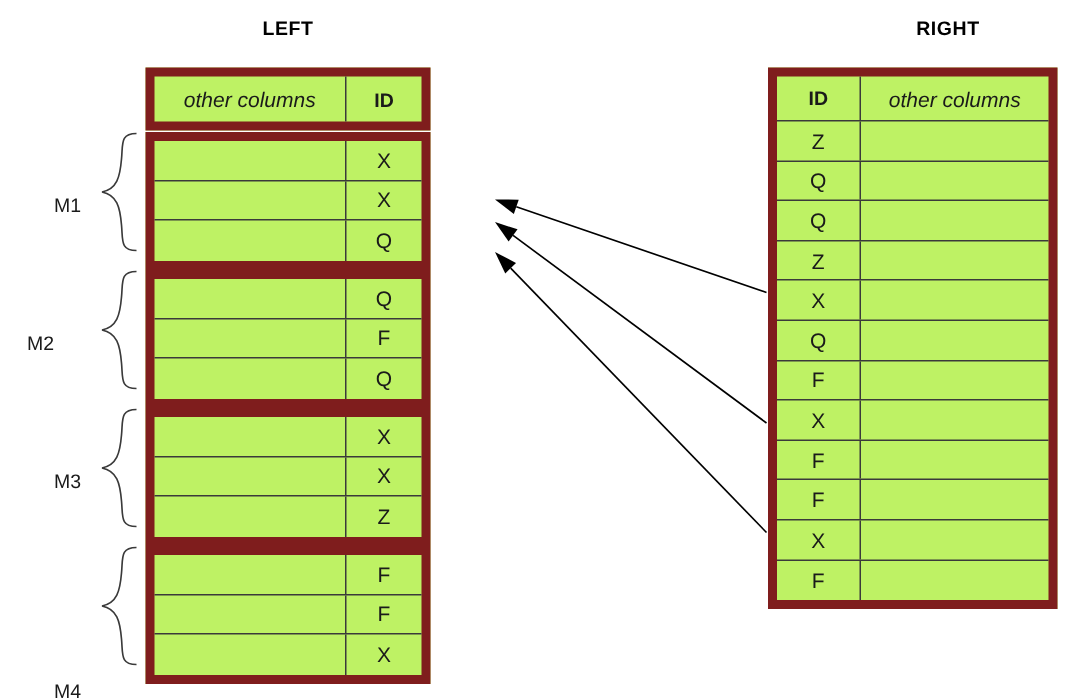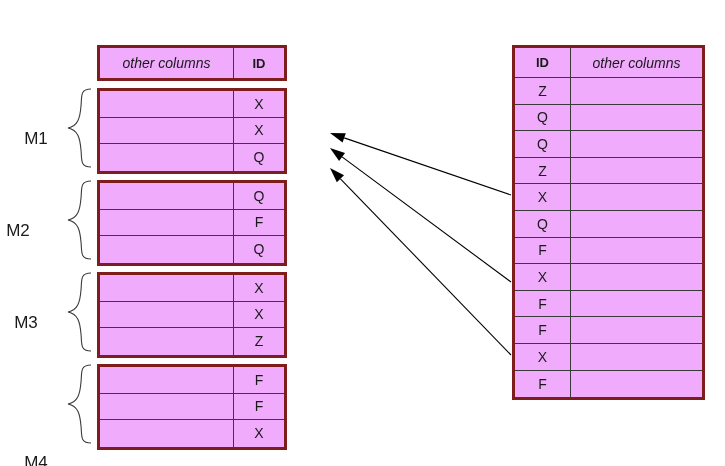--- a/index.html
+++ b/index.html
@@ -26,23 +26,23 @@
     text-align: center;
     color: #000;
     white-space: nowrap;
   }
   #left-title { left: 132px; top: 11px; width: 120px; }
   #right-title { left: 572px; top: 11px; width: 120px; }
 
   
   .tbl {
     position: absolute;
-    border: 3px solid #7f1d1d;
+    border: 6px solid #7f1d1d;
     box-sizing: border-box;
-    background: #f0abfc;
+    background: #bef264;
   }
   .trow {
     display: flex;
     box-sizing: border-box;
     height: 26.6px;
     border-bottom: 1px solid #3a3a3a;
   }
   .trow:last-child { border-bottom: none; }
   .cell {
     box-sizing: border-box;
@@ -74,24 +74,24 @@
   .left-tbl .cell-other { border-right: 1px solid #3a3a3a; }
   .left-tbl .cell-id { width: 50px; flex: 0 0 50px; }
 
   
   .right-tbl { left: 512px; width: 193px; }
   .right-tbl .cell-id { width: 56px; flex: 0 0 56px; border-right: 1px solid #3a3a3a; }
 
   
   .mlabel {
     position: absolute;
-    font-size: 17px;
+    font-size: 13px;
     color: #1a1a1a;
     width: 36px;
-    text-align: center;
+    text-align: right;
   }
   .brace {
     position: absolute;
     left: 58px;
     width: 34px;
   }
   .brace svg { display: block; }
 
   #arrows {
     position: absolute;
@@ -100,20 +100,22 @@
     width: 725px;
     height: 466px;
     pointer-events: none;
   }
 </style>
 </head>
 <body>
 
 <div id="canvas">
 
+  <div class="title" id="left-title">LEFT</div>
+  <div class="title" id="right-title">RIGHT</div>
 
   <div class="tbl left-tbl" style="top:45px;">
     <div class="trow hdr-row">
       <div class="cell cell-other hdr-other">other columns</div>
       <div class="cell cell-id hdr-id">ID</div>
     </div>
   </div>
 
   <div class="mlabel" style="left:18px; top:129px;">M1</div>
   <div class="brace" style="top:88px;">
@@ -150,21 +152,21 @@
     <div class="trow">
       <div class="cell cell-other"></div>
       <div class="cell cell-id">F</div>
     </div>
     <div class="trow">
       <div class="cell cell-other"></div>
       <div class="cell cell-id">Q</div>
     </div>
   </div>
 
-  <div class="mlabel" style="left:8px; top:313px;">M3</div>
+  <div class="mlabel" style="left:18px; top:313px;">M3</div>
   <div class="brace" style="top:272px;">
     <svg width="34" height="80" viewBox="0 0 34 80">
       <path d="M33 1 C22 1 24 8 23 18 C22 30 20 38 10 40 C20 42 22 50 23 62 C24 72 22 79 33 79" fill="none" stroke="#3a3a3a" stroke-width="1.1"></path>
     </svg>
   </div>
   <div class="tbl left-tbl" style="top:272px;">
     <div class="trow">
       <div class="cell cell-other"></div>
       <div class="cell cell-id">X</div>
     </div>

